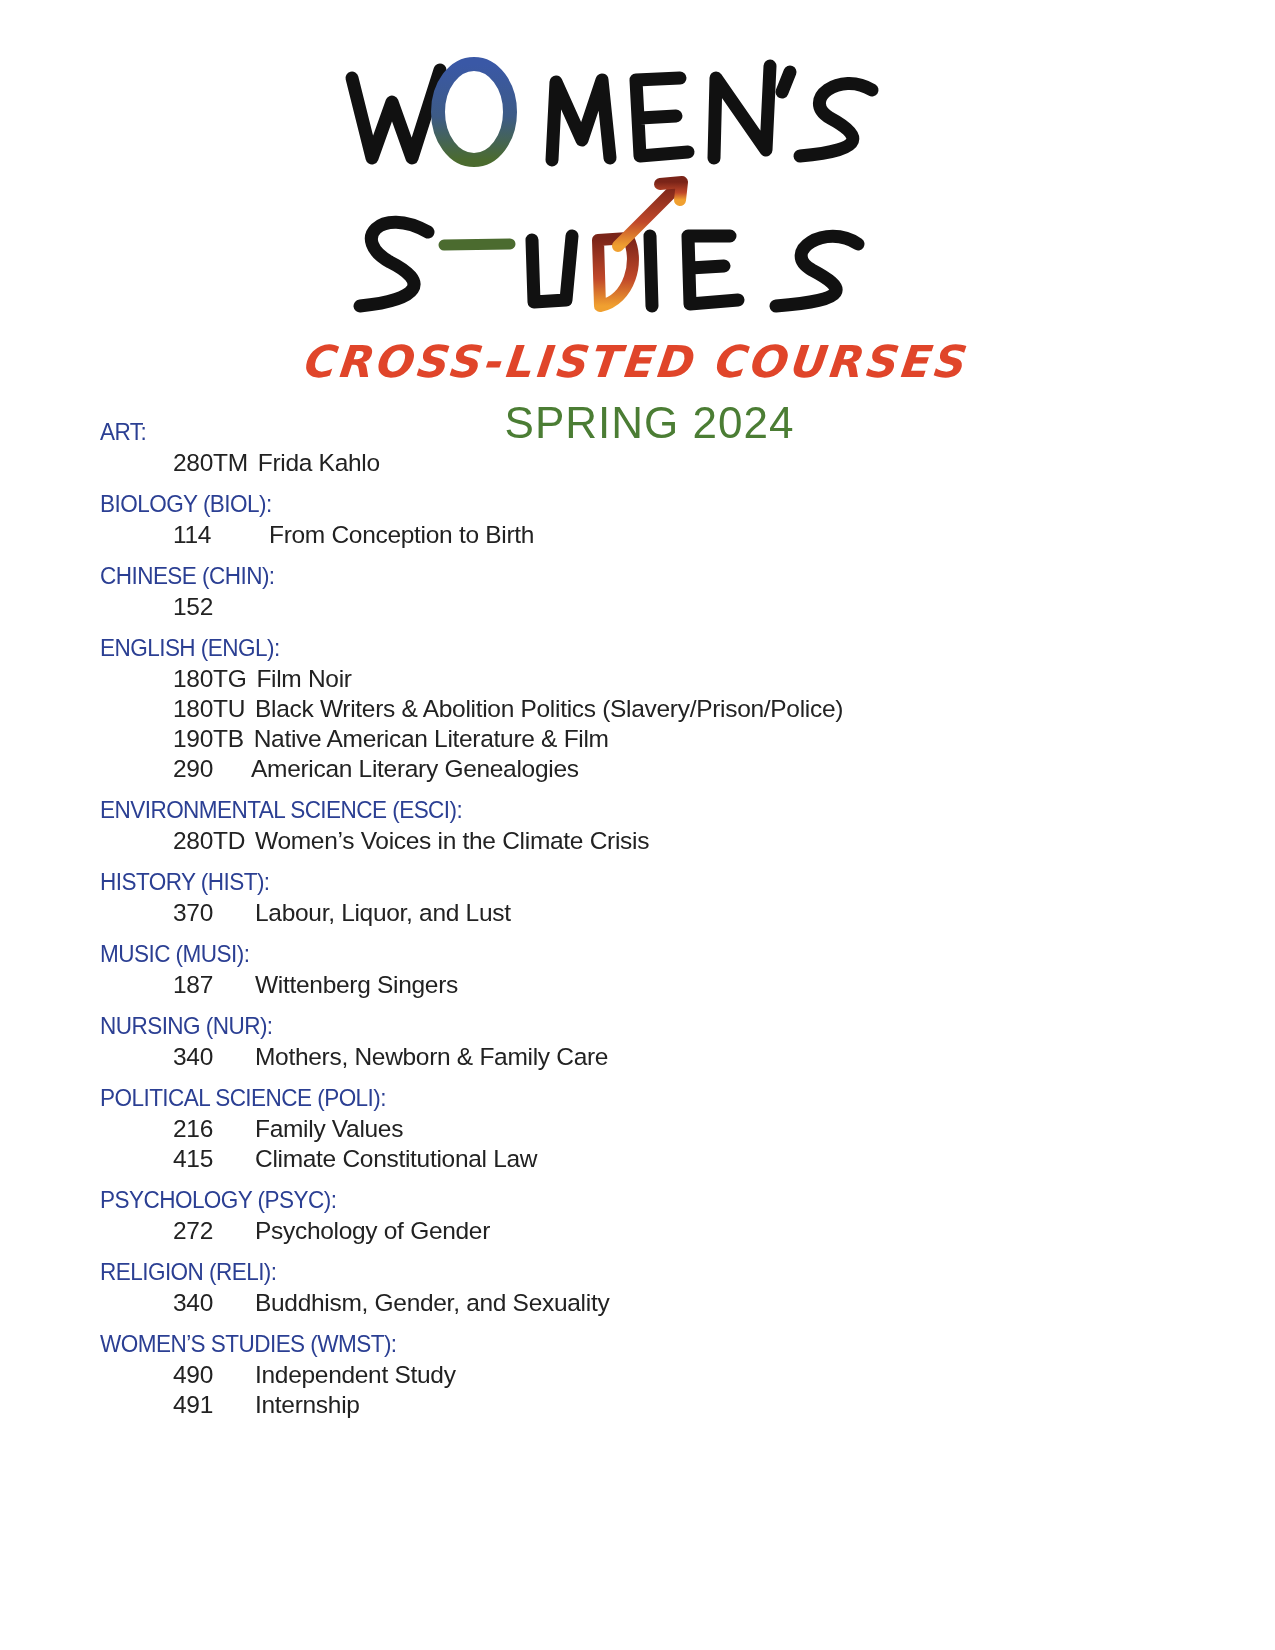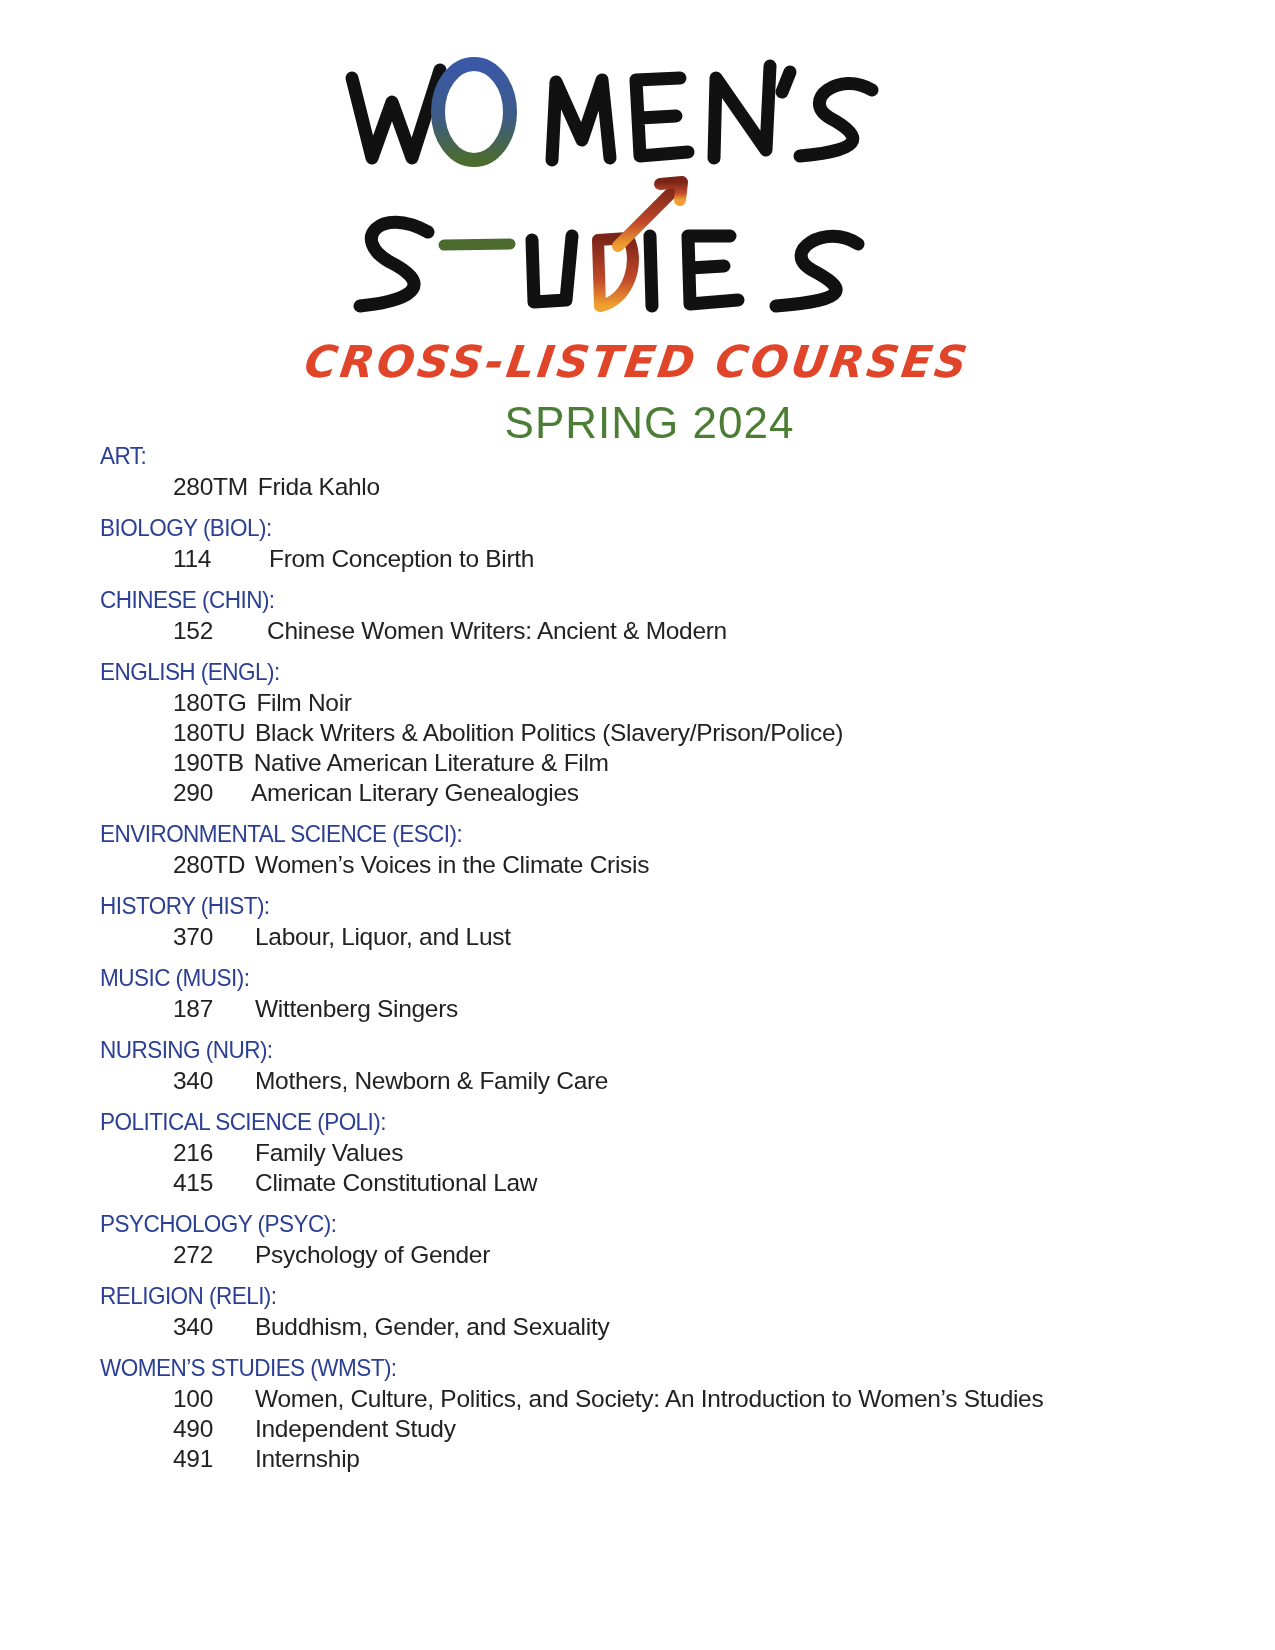--- a/index.html
+++ b/index.html
@@ -56,21 +56,21 @@
       font-family: "Liberation Sans", sans-serif;
       font-size: 44px;
       letter-spacing: 1px;
       color: #4b7d34;
       margin-left: 12px;
     }
     
     .courses {
       position: absolute;
       left: 100px;
-      top: 440px;
+      top: 416px;
       width: 1100px;
     }
     .dept {
       margin: 0 0 10px 0;
     }
     .dept-name {
       font-family: "Liberation Sans", sans-serif;
       font-size: 24.5px;
       color: #2b3f93;
       line-height: 32px;
@@ -184,21 +184,20 @@
       <div class="course-row">
         <span class="course-num" style="min-width:84px">114</span>
         <span class="course-title">From Conception to Birth</span>
       </div>
     </div>
 
     <div class="dept">
       <div class="dept-name">CHINESE (CHIN):</div>
       <div class="course-row">
         <span class="course-num" style="min-width:82px">152</span>
-        <span class="course-title">Chinese Women Writers: Ancient &amp; Modern</span>
       </div>
     </div>
 
     <div class="dept">
       <div class="dept-name">ENGLISH (ENGL):</div>
       <div class="course-row">
         <span class="course-num wide">180TG</span>
         <span class="course-title">Film Noir</span>
       </div>
       <div class="course-row">
@@ -271,24 +270,20 @@
       <div class="dept-name">RELIGION (RELI):</div>
       <div class="course-row">
         <span class="course-num">340</span>
         <span class="course-title">Buddhism, Gender, and Sexuality</span>
       </div>
     </div>
 
     <div class="dept">
       <div class="dept-name">WOMEN’S STUDIES (WMST):</div>
       <div class="course-row">
-        <span class="course-num">100</span>
-        <span class="course-title">Women, Culture, Politics, and Society: An Introduction to Women’s Studies</span>
-      </div>
-      <div class="course-row">
         <span class="course-num">490</span>
         <span class="course-title">Independent Study</span>
       </div>
       <div class="course-row">
         <span class="course-num">491</span>
         <span class="course-title">Internship</span>
       </div>
     </div>
 
   </div>

